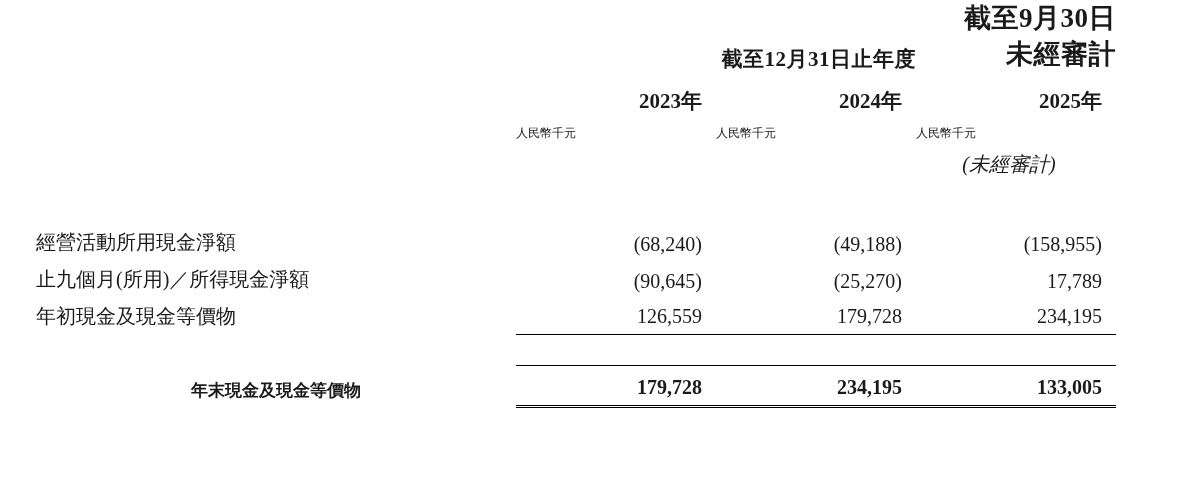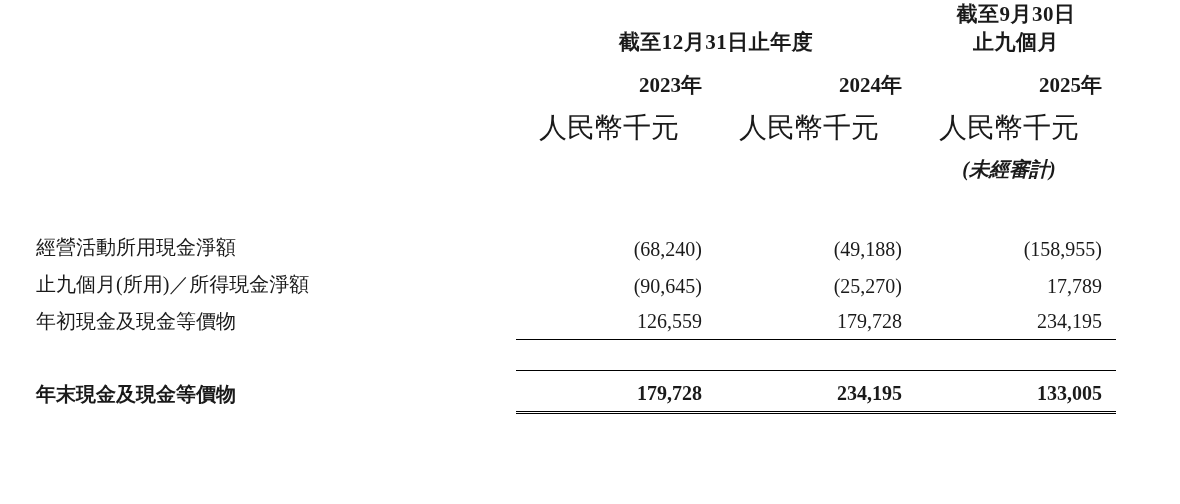--- a/index.html
+++ b/index.html
@@ -29,57 +29,56 @@
   col.label { width: 480px; }
   col.num   { width: 200px; }
 
   th, td {
     padding: 0;
     vertical-align: bottom;
     font-weight: normal;
   }
 
   .hdr-group {
-    text-align: center;
+    text-align: right;
     font-weight: bold;
     font-size: 21px;
     letter-spacing: 0.5px;
     padding-bottom: 4px;
     line-height: 1.35;
   }
   .hdr-group-right {
-    text-align: center;
-    font-weight: bold;
-    font-size: 21px;
+    text-align: right;
+    font-weight: bold;
+    font-size: 27px;
     letter-spacing: 0.5px;
     line-height: 1.35;
     padding-bottom: 4px;
   }
   .hdr-year {
     text-align: right;
     font-weight: bold;
     font-size: 21px;
     padding-top: 10px;
     padding-bottom: 2px;
     padding-right: 14px;
   }
   .hdr-unit {
-    text-align: center;
-    font-size: 28px;
+    text-align: left;
+    font-size: 12px;
     padding-top: 8px;
     padding-right: 14px;
   }
   .hdr-unaudited {
     text-align: center;
     font-size: 20px;
     font-style: italic;
     padding-top: 6px;
     padding-right: 14px;
     height: 30px;
-    font-weight: bold;
   }
   .gap-row td { height: 46px; }
 
   
   td.rowlabel {
     font-size: 20px;
     padding: 5px 0 5px 0;
     white-space: nowrap;
     margin-top: 8px;
   }
@@ -90,22 +89,23 @@
     white-space: nowrap;
   }
   tr.subtotal td.num {
     border-bottom: 1px solid #000;
     padding-bottom: 6px;
   }
   tr.spacer-after-rule td { height: 30px; }
 
   tr.total td.rowlabel {
     font-weight: bold;
-    font-size: 20px;
+    font-size: 17px;
     padding-top: 10px;
+    text-align: center;
   }
   tr.total td.num {
     font-weight: bold;
     font-size: 20px;
     padding-top: 10px;
     border-top: 1px solid #000;
     border-bottom: 3px double #000;
     padding-bottom: 6px;
   }
 </style>
@@ -119,21 +119,21 @@
       <col class="num">
       <col class="num">
       <col class="num">
     </colgroup>
     <tbody>
       <tr>
         <td></td>
         <td class="hdr-group" colspan="2">截至12月31日止年度</td>
         <td class="hdr-group-right">
           <div>截至9月30日</div>
-          <div>止九個月</div>
+          <div>未經審計</div>
         </td>
       </tr>
 
       <tr>
         <td></td>
         <td class="hdr-year">2023年</td>
         <td class="hdr-year">2024年</td>
         <td class="hdr-year">2025年</td>
       </tr>
 

